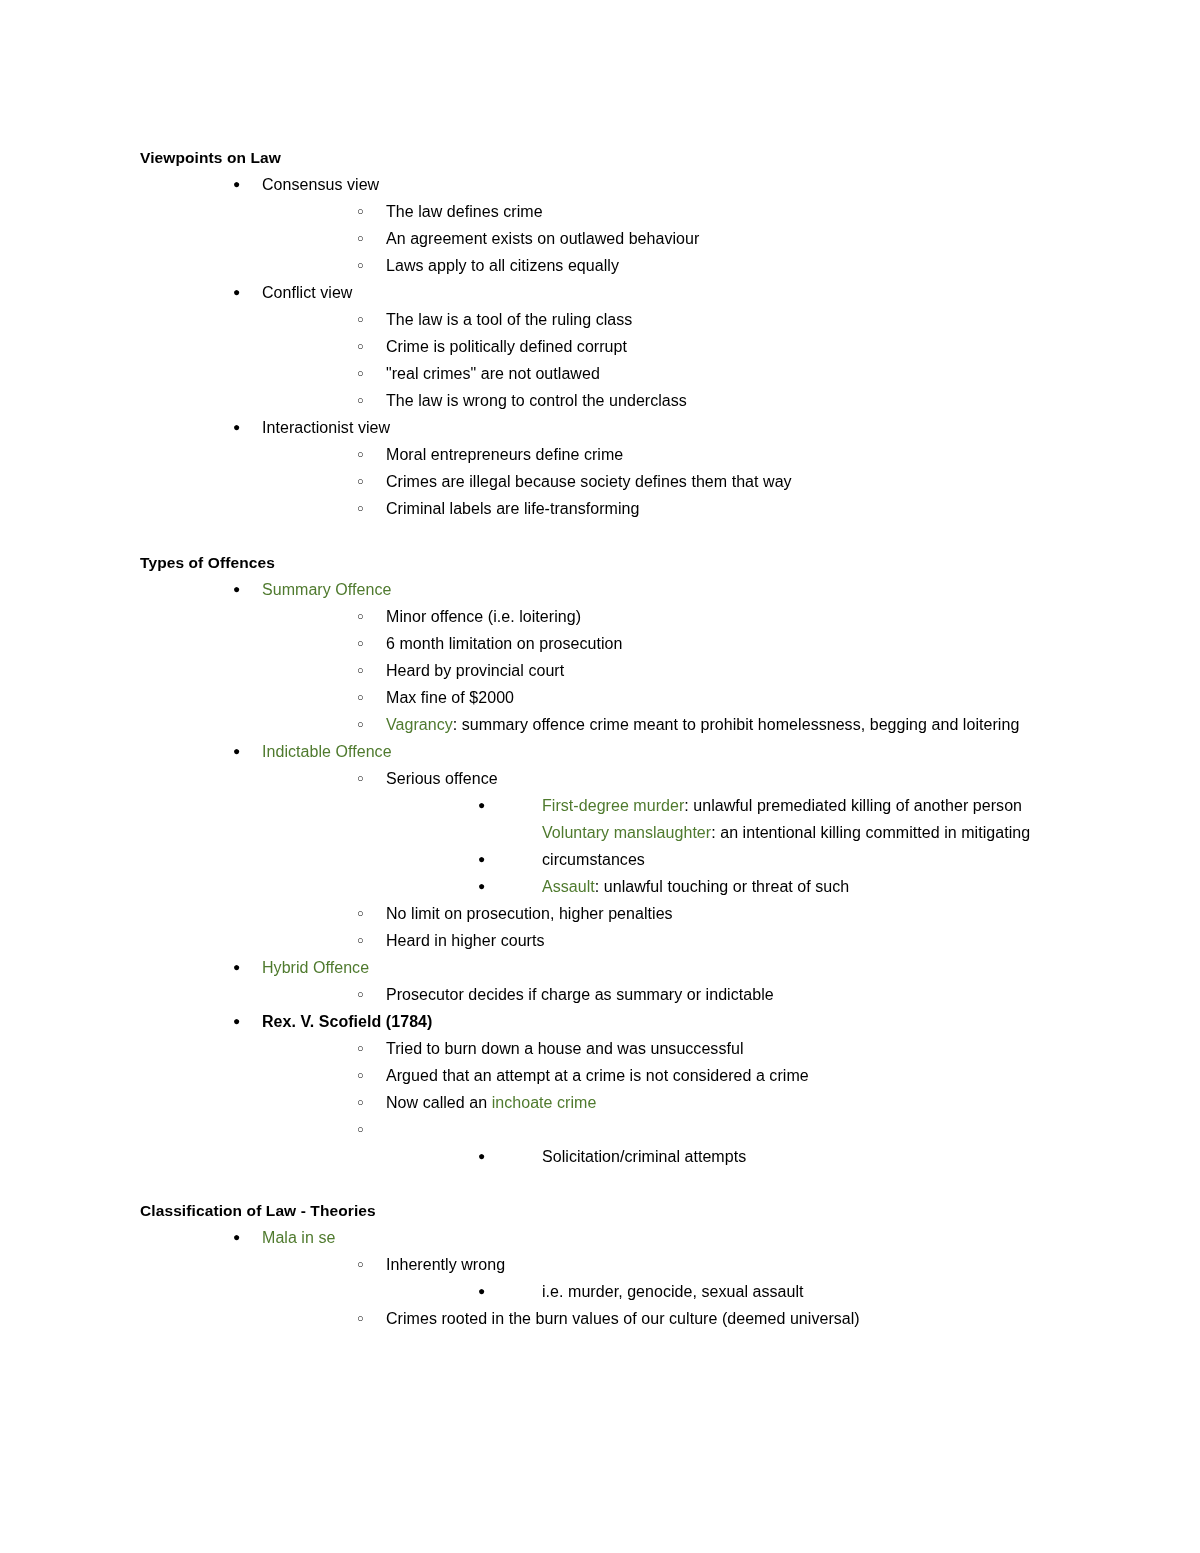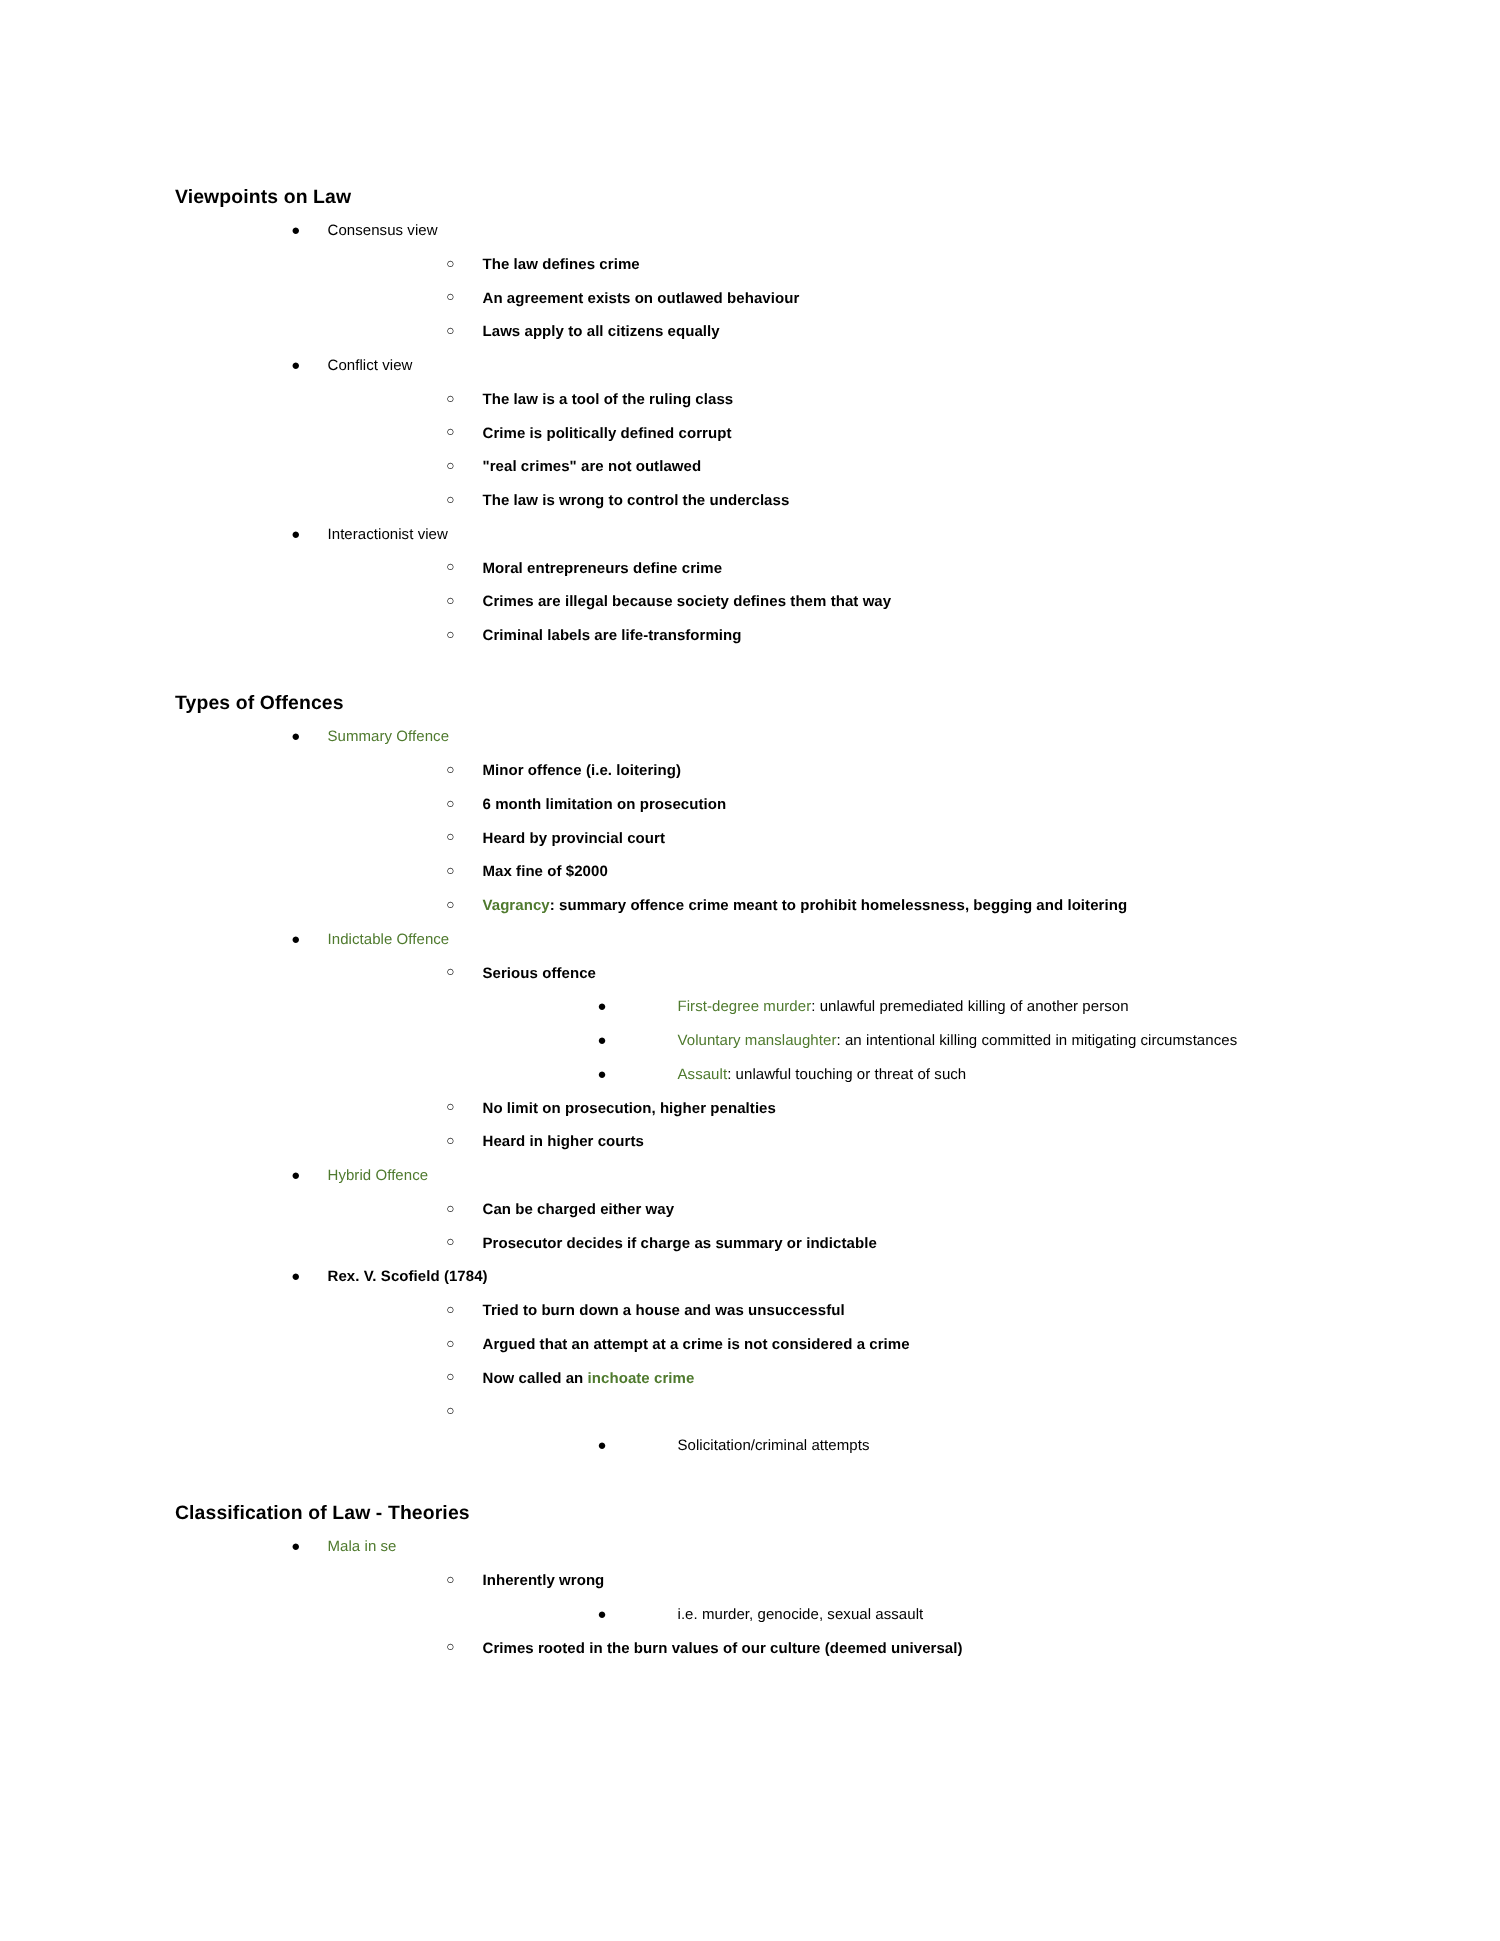--- a/index.html
+++ b/index.html
@@ -23,38 +23,38 @@
     color:#000;
   }
   .section { margin:0; }
   .gap { height:27px; }
 
   
   .row {
     display:flex;
     align-items:flex-end;
     line-height:27px;
-    font-size:12px;
+    font-size:16px;
     letter-spacing:0.05px;
   }
   .bullet {
     flex:0 0 auto;
     text-align:left;
     line-height:27px;
     color:#000;
   }
   .txt { flex:1 1 auto; line-height:27px; }
 
   
   .l1 { padding-left:93px; }
   .l1 .bullet { width:29px; font-size:12px; }
   .l1 .bullet::before { content:"\25CF"; }
 
   
-  .l2 { padding-left:217px;font-weight:bold; }
+  .l2 { padding-left:217px; }
   .l2 .bullet { width:29px; font-size:11px; }
   .l2 .bullet::before { content:"\25CB"; }
 
   
   .l3 { padding-left:338px;gap:32px; }
   .l3 .bullet { width:32px; font-size:12px; }
   .l3 .bullet::before { content:"\25CF"; }
 
   .green { color:#4F7A2E; }
   .bold  { font-weight:bold; }
@@ -182,24 +182,20 @@
       <span class="bullet"></span>
       <span class="txt">Heard in higher courts</span>
     </div>
 
     <div class="row l1">
       <span class="bullet"></span>
       <span class="txt green">Hybrid Offence</span>
     </div>
     <div class="row l2">
       <span class="bullet"></span>
-      <span class="txt">Can be charged either way</span>
-    </div>
-    <div class="row l2">
-      <span class="bullet"></span>
       <span class="txt">Prosecutor decides if charge as summary or indictable</span>
     </div>
 
     <div class="row l1">
       <span class="bullet"></span>
       <span class="txt bold">Rex. V. Scofield (1784)</span>
     </div>
     <div class="row l2">
       <span class="bullet"></span>
       <span class="txt">Tried to burn down a house and was unsuccessful</span>

